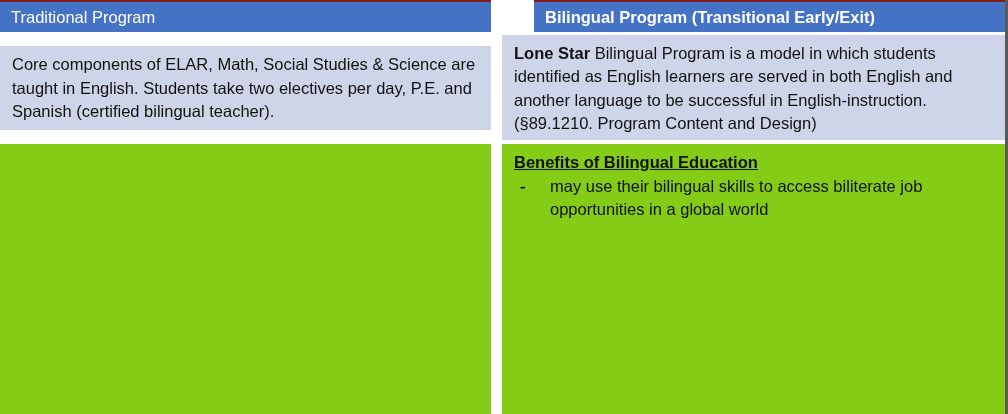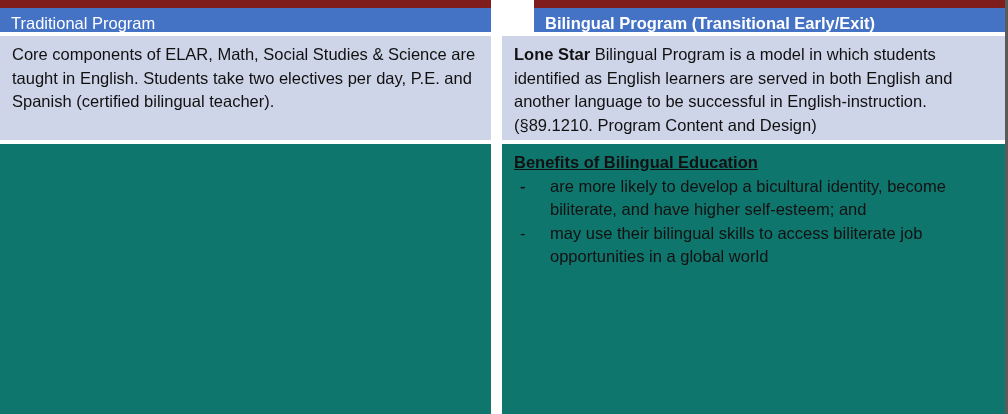--- a/index.html
+++ b/index.html
@@ -29,21 +29,21 @@
   .header-row {
     display: flex;
     flex: 0 0 32px;
     height: 32px;
     background: #ffffff;
   }
   .header-cell {
     height: 32px;
     box-sizing: border-box;
     background: #4472C4;
-    border-top: 8px solid #7f1d1d;
+    border-top: 2px solid #7f1d1d;
     color: #ffffff;
     font-size: 16.5px;
     line-height: 30px;
     padding: 0 0 0 11px;
     white-space: nowrap;
     overflow: hidden;
   }
   .header-cell.left {
     flex: 0 0 491px;
     width: 491px;
@@ -64,21 +64,21 @@
     flex: 0 0 4px;
     height: 4px;
     background: #ffffff;
   }
 
   
   .body-row {
     display: flex;
     background: #ffffff;
   }
-  .row-1 { flex: 0 0 104px; height: 104px; }
+  .row-1 { flex: 0 0 104px; height: 104px; align-items: center; }
   .row-2 { flex: 1 1 auto; }
 
   .row-gap {
     flex: 0 0 4px;
     height: 4px;
     background: #ffffff;
   }
 
   .cell {
     box-sizing: border-box;
@@ -95,21 +95,21 @@
   .cell-gap {
     flex: 0 0 11px;
     width: 11px;
     background: #ffffff;
   }
   .cell.right {
     flex: 1 1 auto;
   }
 
   .row-1 .cell { background: #CFD5E9; }
-  .row-2 .cell { background: #0f766e; }
+  .row-2 .cell { background: #84cc16; }
 
   .cell p {
     margin: 0;
   }
 
   .bold { font-weight: bold; }
   .heading-underline {
     font-weight: bold;
     text-decoration: underline;
   }
@@ -158,19 +158,19 @@
 
   <div class="body-row row-2">
     <div class="cell left">
       <p></p>
     </div>
     <div class="cell-gap"></div>
     <div class="cell right">
       <p class="heading-underline">Benefits of Bilingual Education</p>
       <ul class="dash-list">
         <li><span class="dash-mark">-</span></li>
-        <li><span class="dash-mark">-</span><span>are more likely to develop a bicultural identity, become biliterate, and have higher self-esteem; and</span></li>
+        <li><span class="dash-mark">-</span></li>
         <li><span class="dash-mark">-</span><span>may use their bilingual skills to access biliterate job opportunities in a global world</span></li>
       </ul>
     </div>
   </div>
 
 </div>
 
 </body></html>

